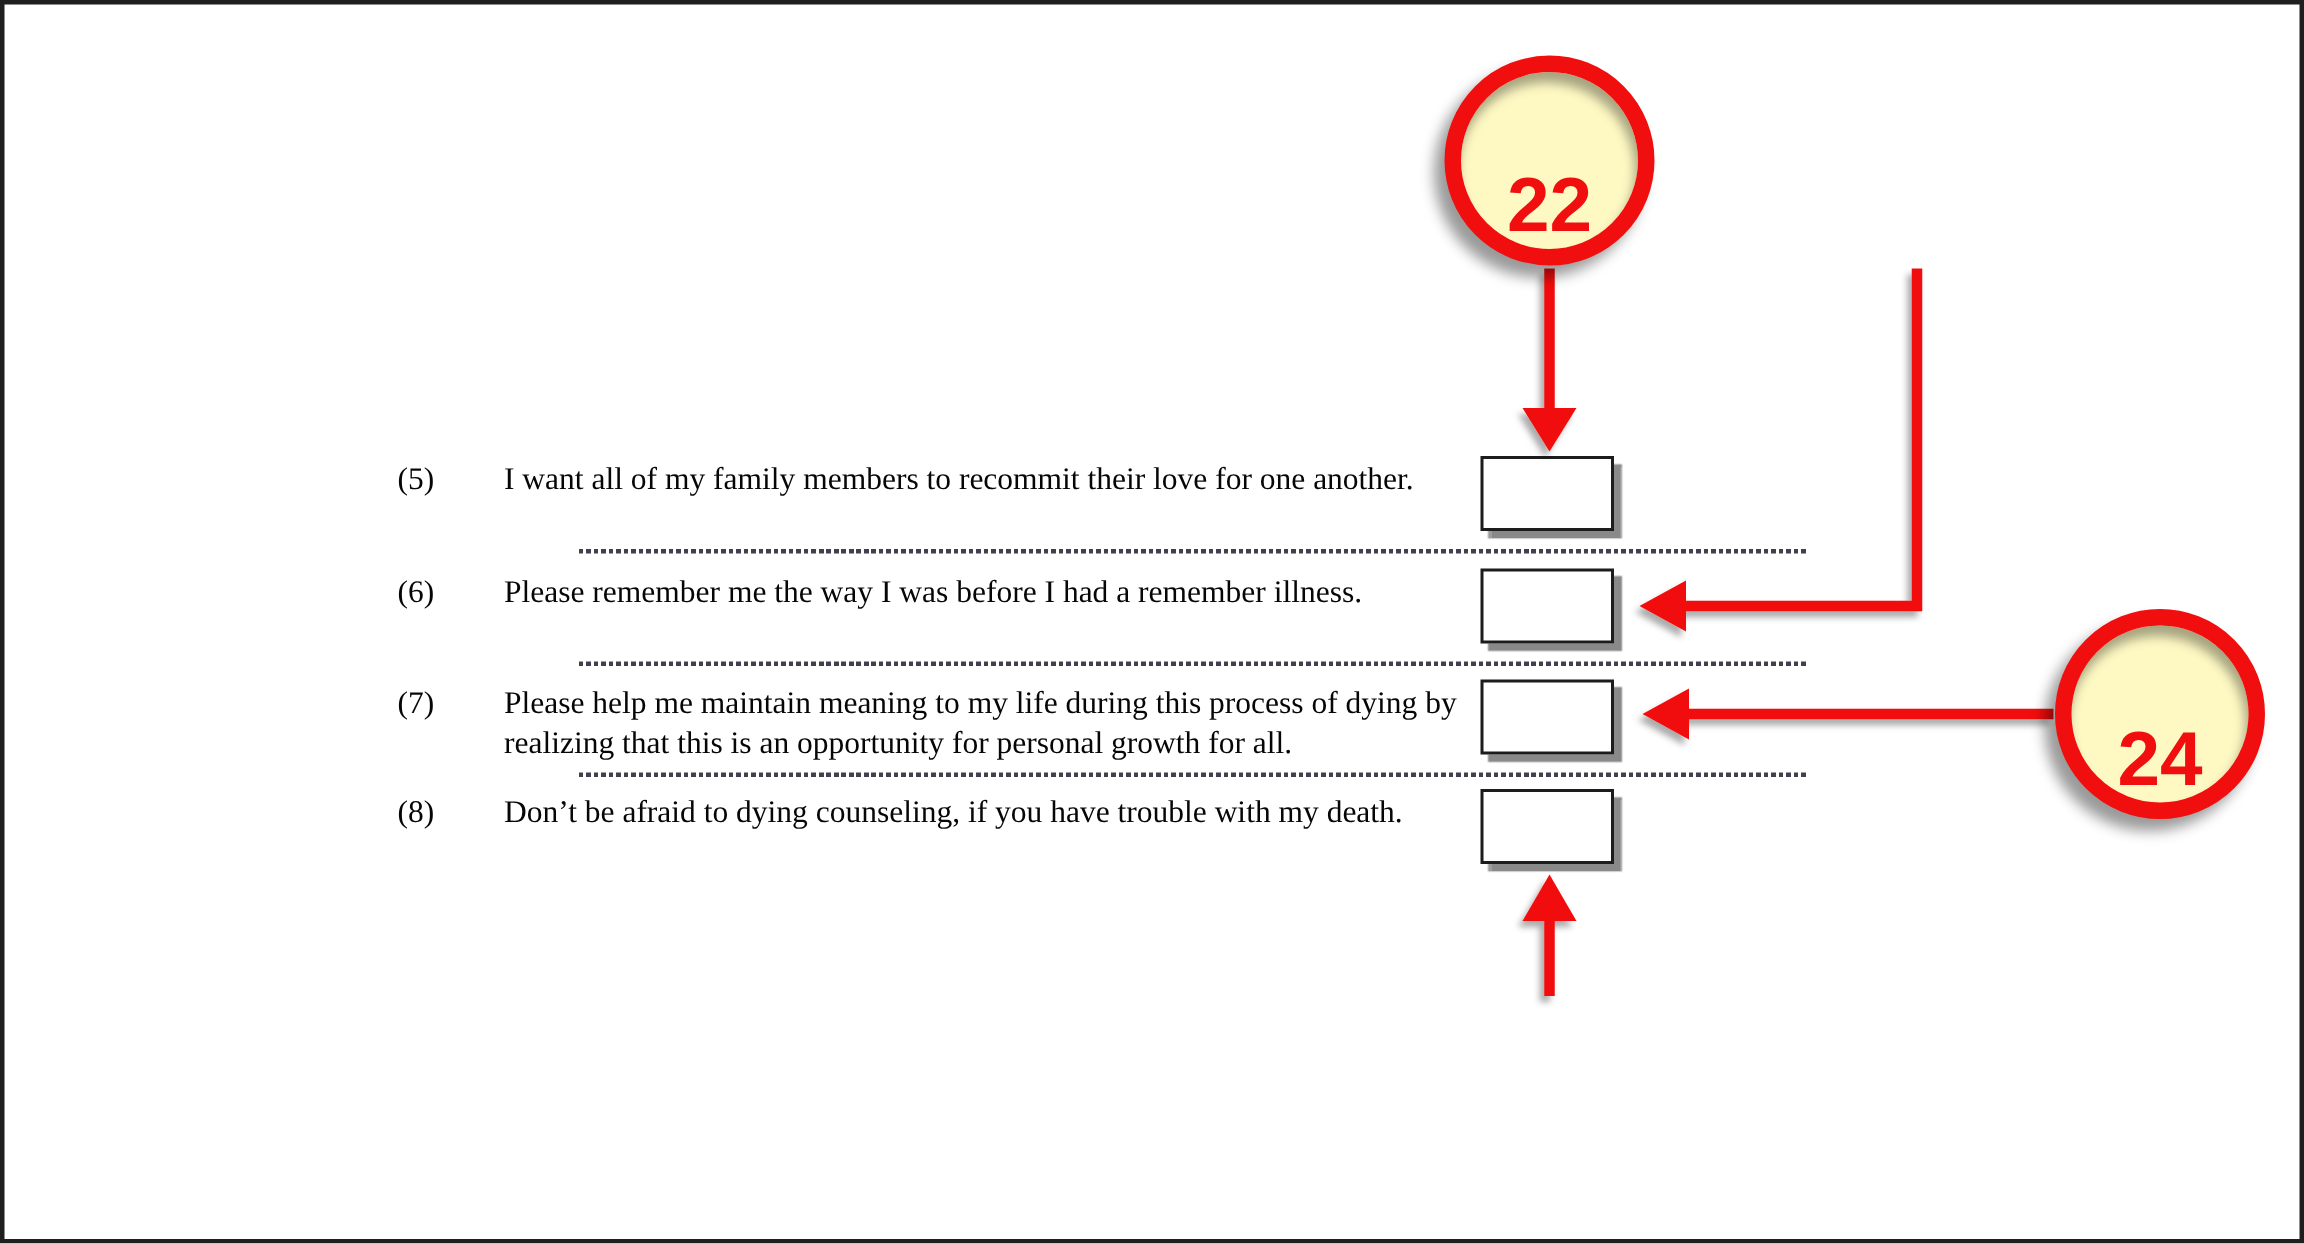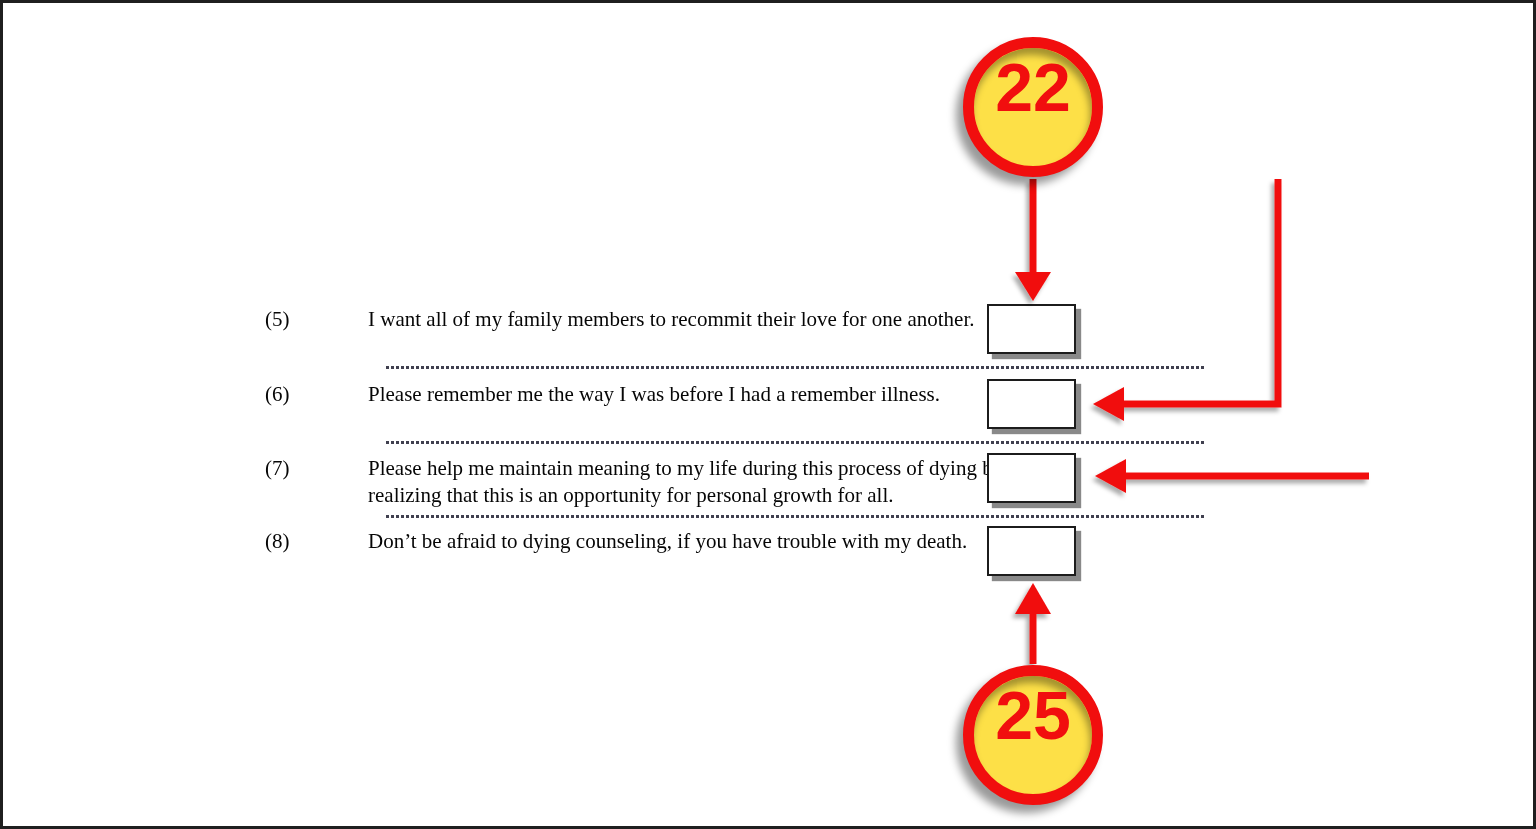--- a/index.html
+++ b/index.html
@@ -26,21 +26,20 @@
     color: #060606;
     font-size: 21px;
     line-height: 27px;
   }
   .item-number {
     width: 71px;
     flex: 0 0 71px;
   }
   .item-text {
     width: 640px;
-    margin-left: 32px;
   }
   
   .answer-box {
     position: absolute;
     left: 984px;
     width: 89px;
     height: 50px;
     box-sizing: border-box;
     border: 2px solid #1c1c1c;
     background: #ffffff;
@@ -57,27 +56,27 @@
       rgba(255,255,255,0) 3px, rgba(255,255,255,0) 5px);
   }
   
   .badge {
     position: absolute;
     width: 140px;
     height: 140px;
     box-sizing: border-box;
     border: 11px solid #f10e0e;
     border-radius: 50%;
-    background: #fde047;
+    background: #fef9c3;
     display: flex;
-    align-items: flex-start;
+    align-items: flex-end;
     justify-content: center;
     font-family: "Liberation Sans", sans-serif;
     font-weight: 700;
-    font-size: 68px;
+    font-size: 51px;
     color: #f10e0e;
     box-shadow: -7px 8px 9px rgba(0,0,0,0.40),
                 inset -2px 7px 7px rgba(0,0,0,0.35);
     z-index: 3;
   }
   
   #arrow-layer {
     position: absolute;
     left: 0; top: 0;
     width: 1536px;
@@ -143,17 +142,17 @@
       <g>
         <path d="M1030 661 V609" fill="none"></path>
         <polygon points="1012,611 1048,611 1030,580" stroke="none"></polygon>
       </g>
     </g>
   </svg>
 
   <div class="badge" style="left:960px; top:34px;">
     <span>22</span>
   </div>
-  <div class="badge" style="left:960px; top:662px;">
-    <span>25</span>
+  <div class="badge" style="left:1367px; top:403px;">
+    <span>24</span>
   </div>
 
 </div>
 
 </body></html>

